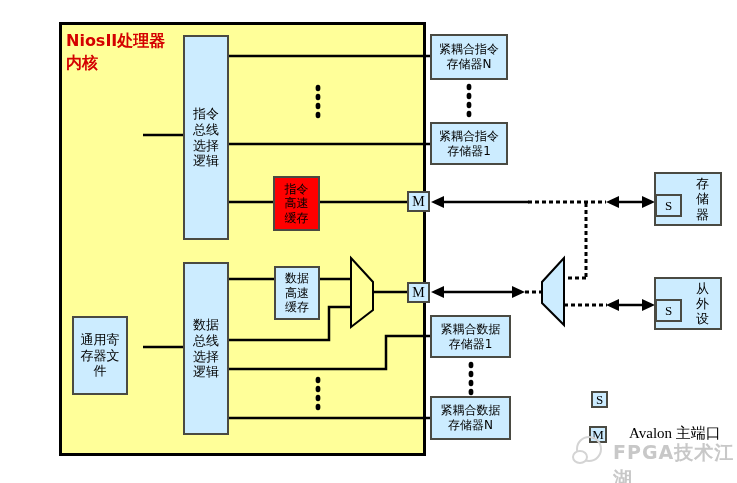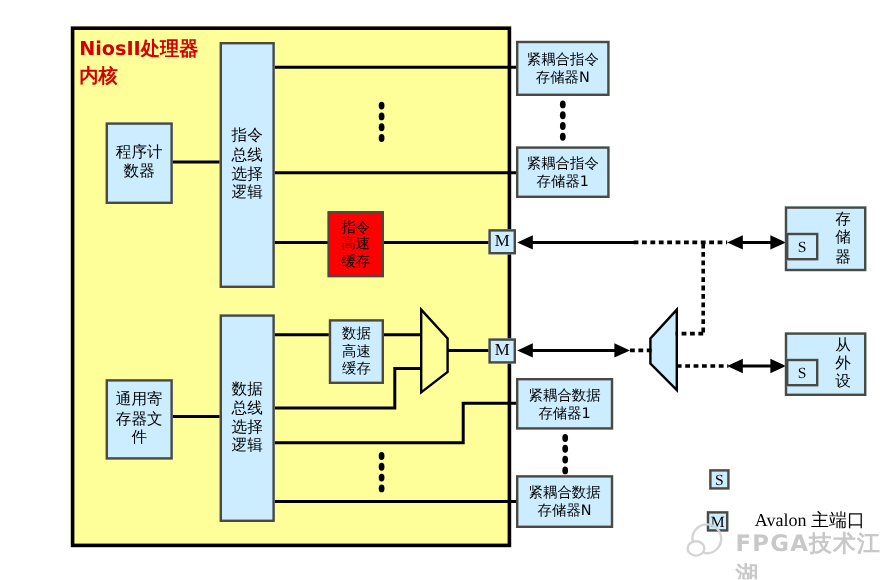--- a/index.html
+++ b/index.html
@@ -129,37 +129,35 @@
       </g>
       <g>
         <ellipse cx="455" cy="365" rx="2.4" ry="3.3"></ellipse>
           <ellipse cx="455" cy="374" rx="2.4" ry="3.3"></ellipse>
         <ellipse cx="455" cy="383" rx="2.4" ry="3.3"></ellipse>
           <ellipse cx="455" cy="392" rx="2.4" ry="3.3"></ellipse>
       </g>
     </g>
   </svg>
 
-  <div class="abs blk" style="left:72px;top:102px;width:56px;height:68px;">程序计
-数器</div>
   <div class="abs blk" style="left:167px;top:35px;width:46px;height:205px;">指令
 总线
 选择
 逻辑</div>
   <div class="abs blk redblk" style="left:257px;top:176px;width:47px;height:55px;font-size:12px;">指令
 高速
 缓存</div>
   <div class="abs blk" style="left:258px;top:266px;width:46px;height:54px;font-size:12px;">数据
 高速
 缓存</div>
   <div class="abs blk" style="left:167px;top:262px;width:46px;height:173px;">数据
 总线
 选择
 逻辑</div>
-  <div class="abs blk" style="left:72px;top:316px;width:56px;height:67px;">通用寄
+  <div class="abs blk" style="left:56px;top:316px;width:56px;height:79px;">通用寄
 存器文
 件</div>
 
   <div class="abs blk mport" style="left:391px;top:191px;width:23px;height:21px;">M</div>
   <div class="abs blk mport" style="left:391px;top:282px;width:23px;height:21px;">M</div>
 
   <div class="abs blk" style="left:414px;top:34px;width:78px;height:46px;font-size:12px;">紧耦合指令
 存储器N</div>
   <div class="abs blk" style="left:414px;top:122px;width:78px;height:43px;font-size:12px;">紧耦合指令
 存储器1</div>

